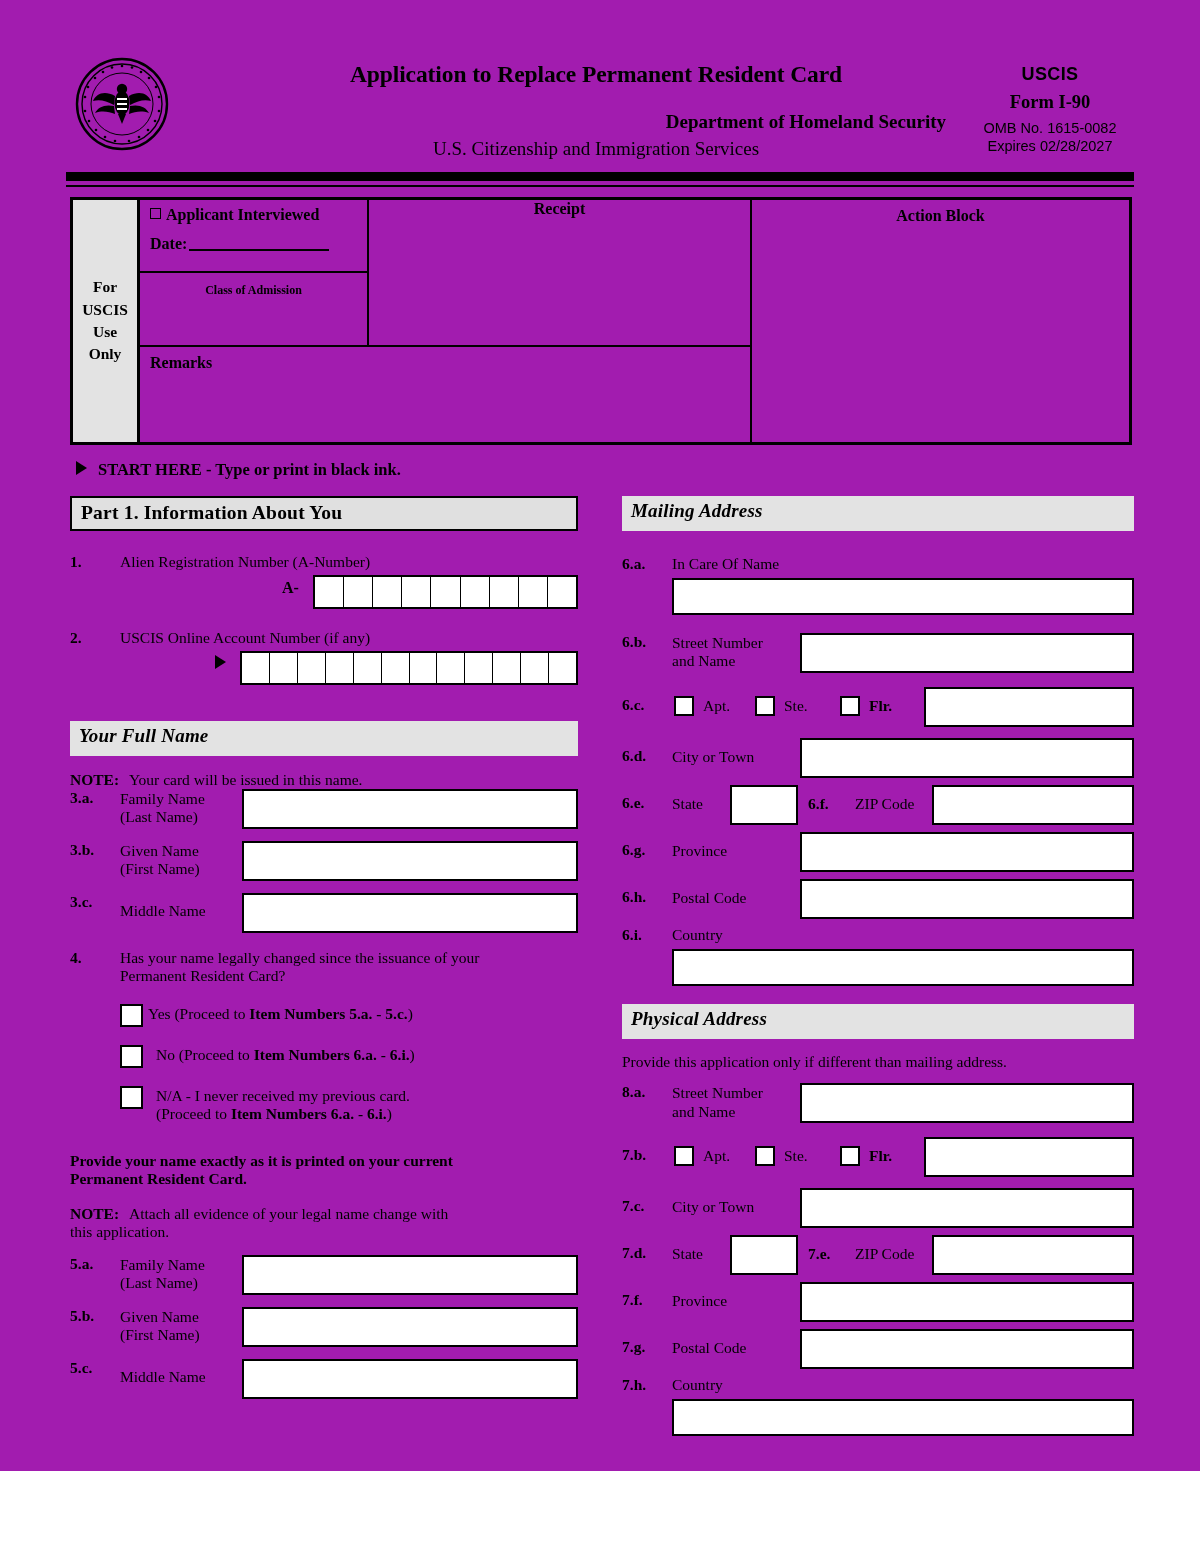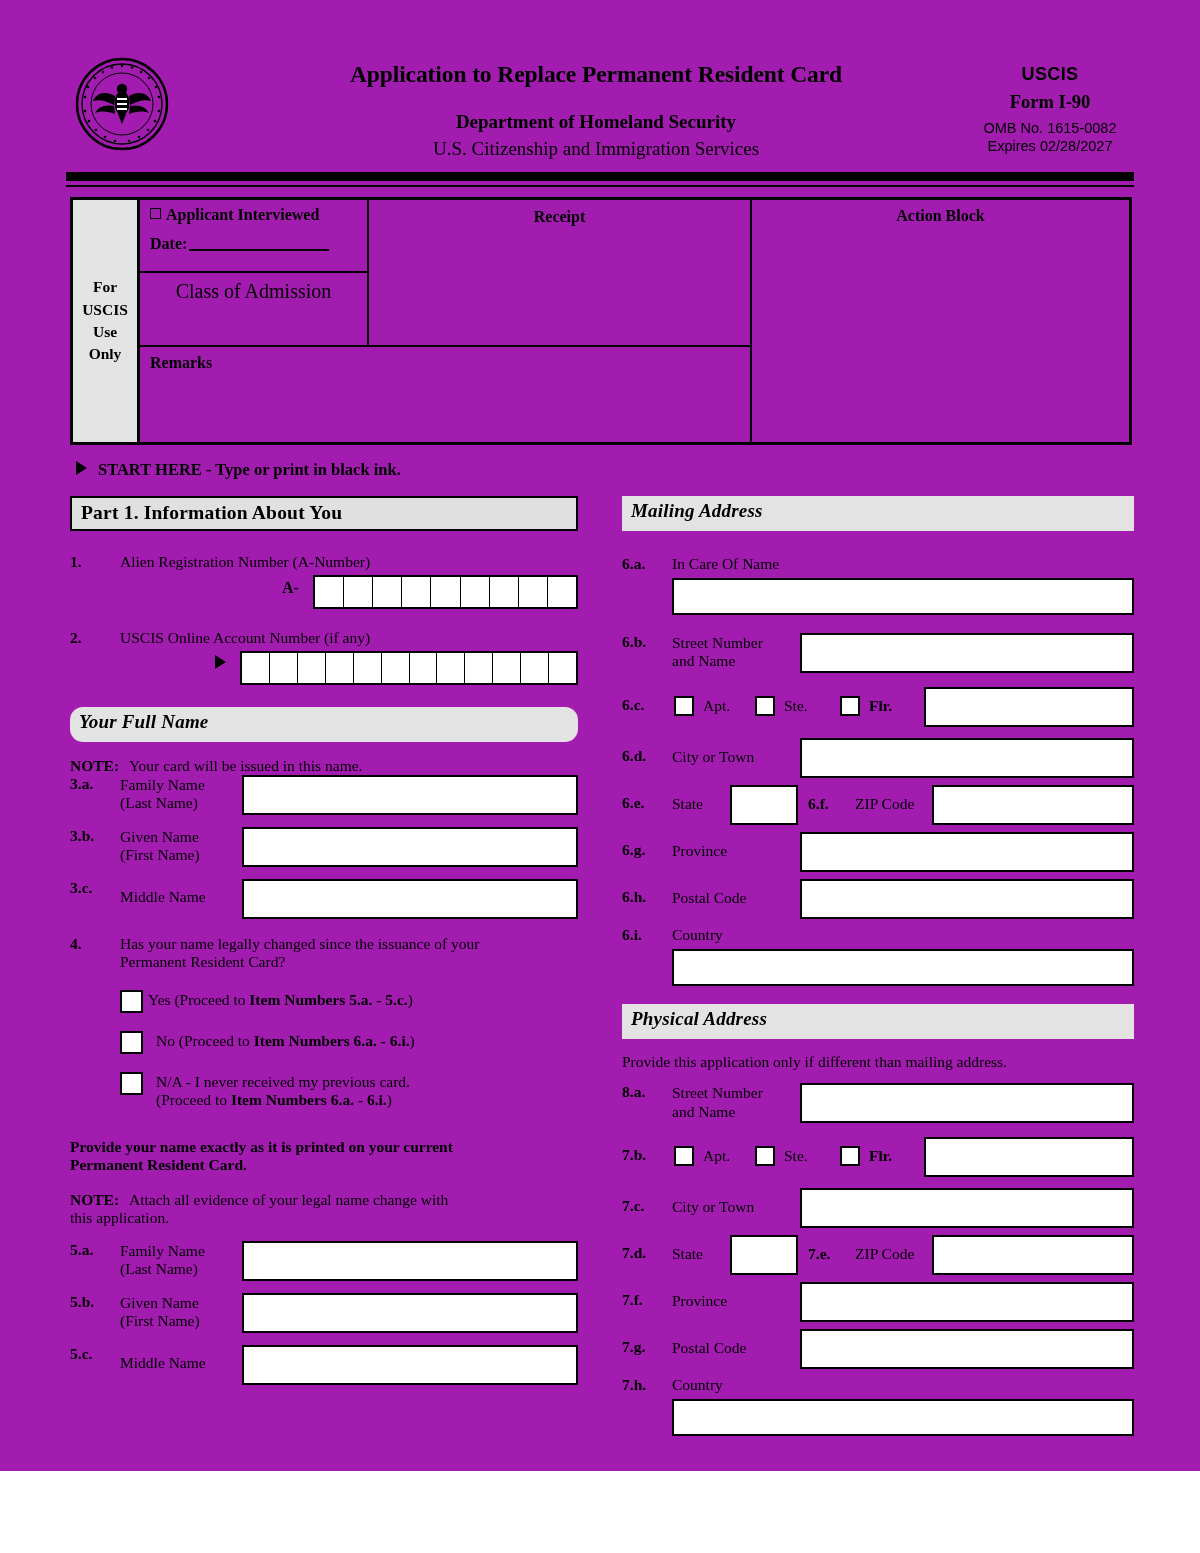--- a/index.html
+++ b/index.html
@@ -41,20 +41,21 @@
     font-size: 23.5px;
     font-weight: bold;
     letter-spacing: -0.1px;
     line-height: 1.1;
   }
   .dept-line {
     font-size: 19px;
     font-weight: bold;
     margin-top: 22px;
     line-height: 1.25;
+    text-align: right;
   }
   .agency-line {
     font-size: 19px;
     font-weight: normal;
     margin-top: 3px;
     line-height: 1.25;
   }
   .header-right {
     position: absolute;
     left: 900px; top: 12px;
@@ -153,41 +154,41 @@
     position: absolute;
     left: 67px; top: 73px;
     width: 229px; height: 74px;
     border-right: 2px solid #000;
     border-bottom: 2px solid #000;
     box-sizing: border-box;
     padding: 7px 0 0 0;
     text-align: center;
   }
   .cell-class-label {
-    font-size: 20px; font-weight: normal;
+    font-size: 12px; font-weight: bold;
   }
   .cell-remarks {
     position: absolute;
     left: 67px; top: 147px;
     width: 612px; height: 95px;
     border-right: 2px solid #000;
     box-sizing: border-box;
     padding: 7px 0 0 10px;
   }
   .cell-remarks-label {
     font-size: 16px; font-weight: bold; margin-top: 12px;
   }
   .cell-receipt {
     position: absolute;
     left: 296px; top: 0;
     width: 383px; height: 147px;
     border-right: 2px solid #000;
     border-bottom: 2px solid #000;
     box-sizing: border-box;
-    padding-top: 8px;
+    padding-top: 0;
     text-align: center;
   }
   .cell-receipt-label { font-size: 16px; font-weight: bold; }
   .cell-action {
     position: absolute;
     left: 679px; top: 0;
     width: 377px; height: 242px;
     box-sizing: border-box;
     padding-top: 7px;
     text-align: center;
@@ -467,21 +468,21 @@
         <div class="comb-cell"></div>
         <div class="comb-cell"></div>
         <div class="comb-cell"></div>
         <div class="comb-cell"></div>
         <div class="comb-cell"></div>
         <div class="comb-cell"></div>
         <div class="comb-cell"></div>
       </div>
     </div>
 
-    <div class="sub-banner" style="margin-top:0px;border-radius:13px;">Your Full Name</div>
+    <div class="sub-banner" style="margin-top:14px;">Your Full Name</div>
 
     <div class="note-b" style="margin-top:15px;">
       <b>NOTE:</b>
       <span style="margin-left:6px;">Your card will be issued in this name.</span>
     </div>
 
     <div class="row" style="height:46px;">
       <div class="num">3.a.</div>
       <div class="lbl" style="position:absolute; left:50px; top:1px;">
         <div>Family Name</div>

